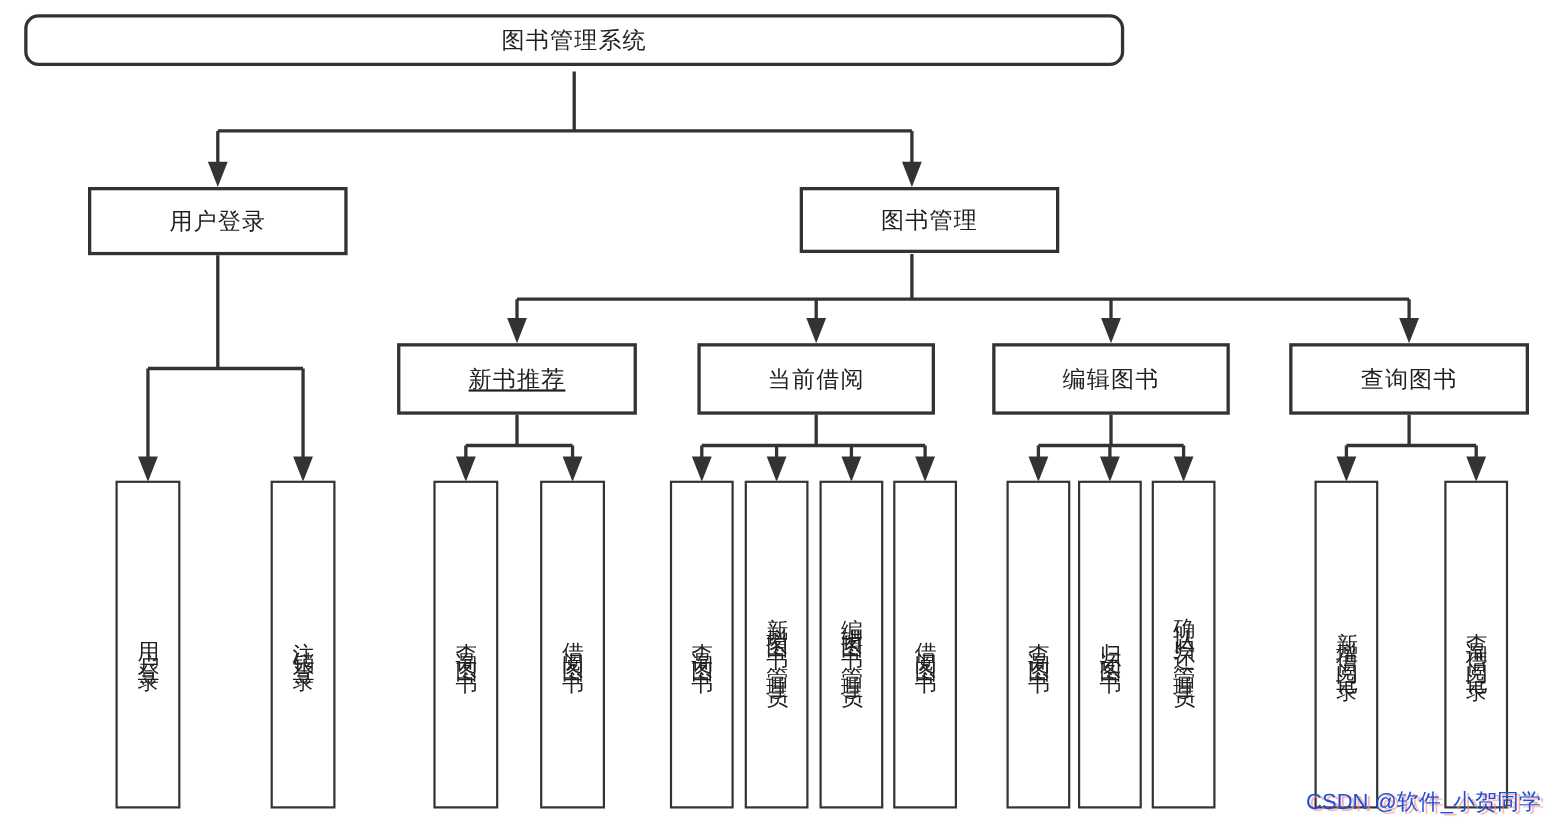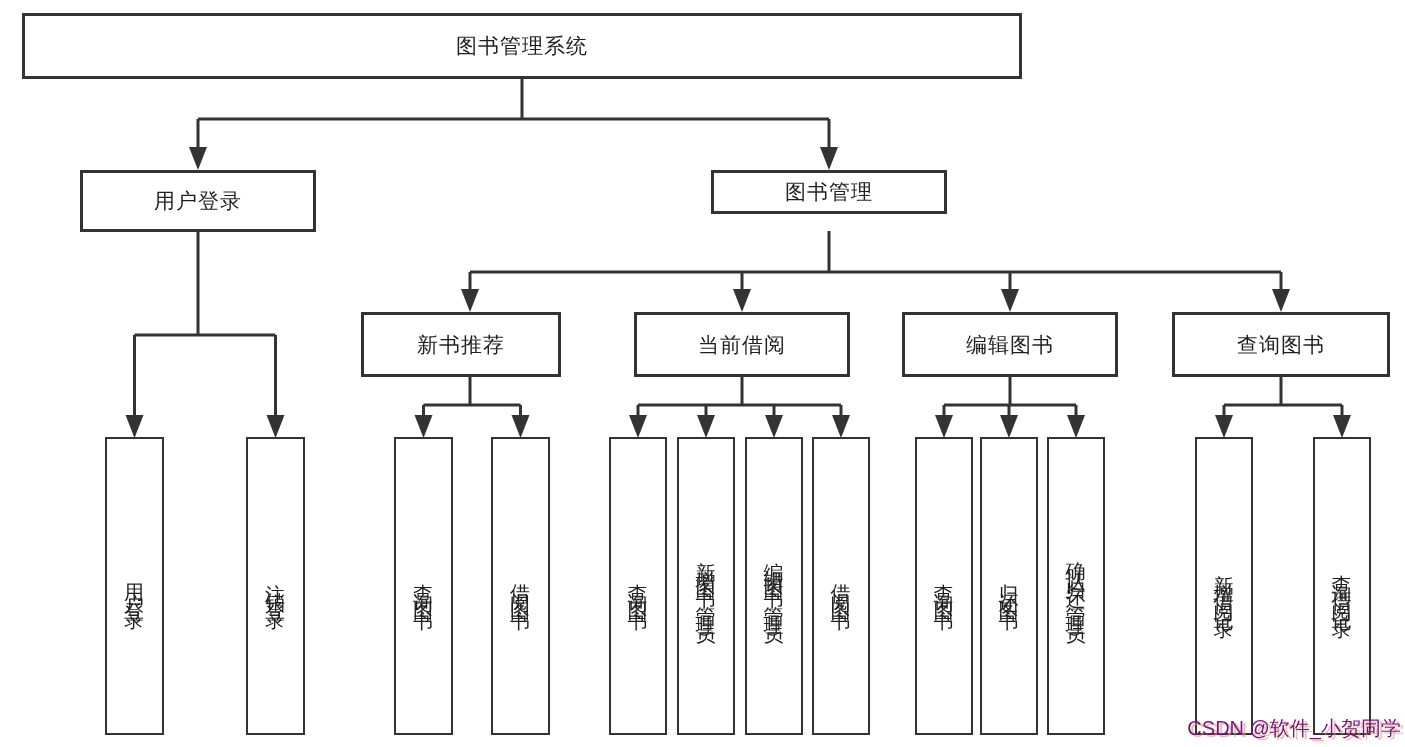--- a/index.html
+++ b/index.html
@@ -34,21 +34,21 @@
     writing-mode: vertical-rl;
     text-orientation: mixed;
     letter-spacing: 0.45em;
     line-height: 1;
   }
   .watermark {
     position: absolute;
     right: 4px;
     bottom: 5px;
     font-size: 20px;
-    color: #701a75;
+    color: #1d4ed8;
     text-shadow: 3px 2px 1px rgba(237, 142, 142, 0.75);
     z-index: 5;
     white-space: nowrap;
     text-align: right;
   }
 </style>
 </head>
 <body>
 
 <div class="canvas">
@@ -93,26 +93,26 @@
       <polygon points="765,415 783,415 774,438"></polygon>
       <polygon points="832,415 850,415 841,438"></polygon>
       <polygon points="935,415 953,415 944,438"></polygon>
       <polygon points="1000,415 1018,415 1009,438"></polygon>
       <polygon points="1067,415 1085,415 1076,438"></polygon>
       <polygon points="1215,415 1233,415 1224,438"></polygon>
       <polygon points="1333,415 1351,415 1342,438"></polygon>
     </g>
   </svg>
 
-  <div class="box" style="left:22px; top:13px; width:1000px; height:66px;">图书管理系统</div>
+  <div class="box" style="left:22px; top:13px; width:1000px; height:47px;border-radius:13px;">图书管理系统</div>
 
   <div class="box" style="left:80px; top:170px; width:236px; height:62px;">用户登录</div>
-  <div class="box" style="left:711px; top:170px; width:236px; height:44px;">图书管理</div>
+  <div class="box" style="left:727px; top:170px; width:236px; height:60px;">图书管理</div>
 
-  <div class="box" style="left:361px; top:312px; width:200px; height:65px;">新书推荐</div>
+  <div class="box" style="left:361px; top:312px; width:218px; height:65px;text-decoration:underline;">新书推荐</div>
   <div class="box" style="left:634px; top:312px; width:216px; height:65px;">当前借阅</div>
   <div class="box" style="left:902px; top:312px; width:216px; height:65px;">编辑图书</div>
   <div class="box" style="left:1172px; top:312px; width:218px; height:65px;">查询图书</div>
 
   <div class="box leaf" style="left:105px; top:437px; width:59px; height:298px;">
     <span class="vtext">用户登录</span>
   </div>
   <div class="box leaf" style="left:246px; top:437px; width:59px; height:298px;">
     <span class="vtext">注销登录</span>
   </div>

